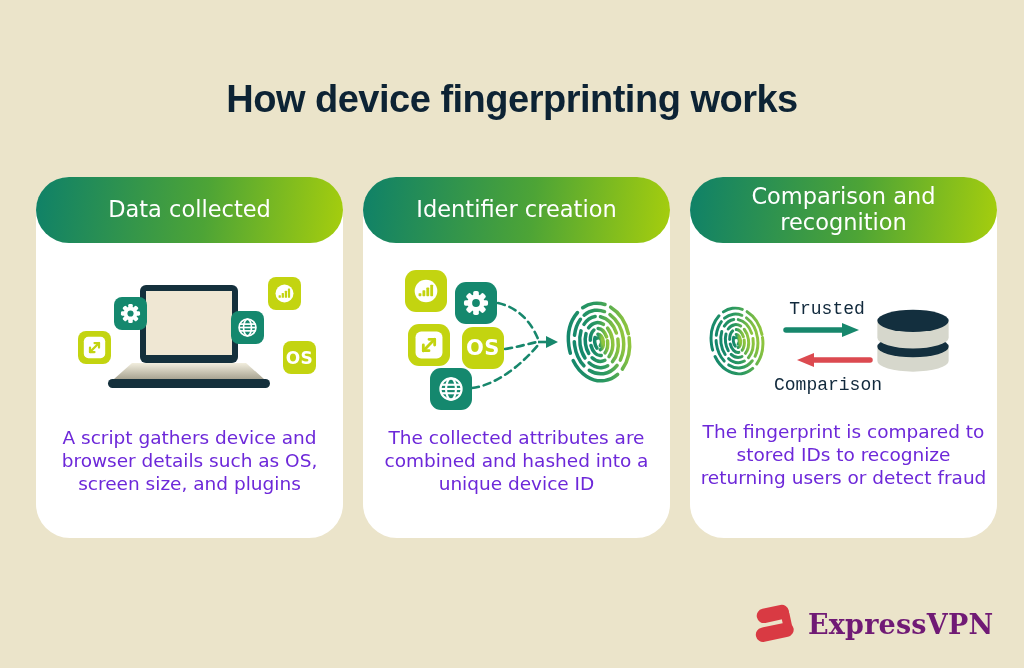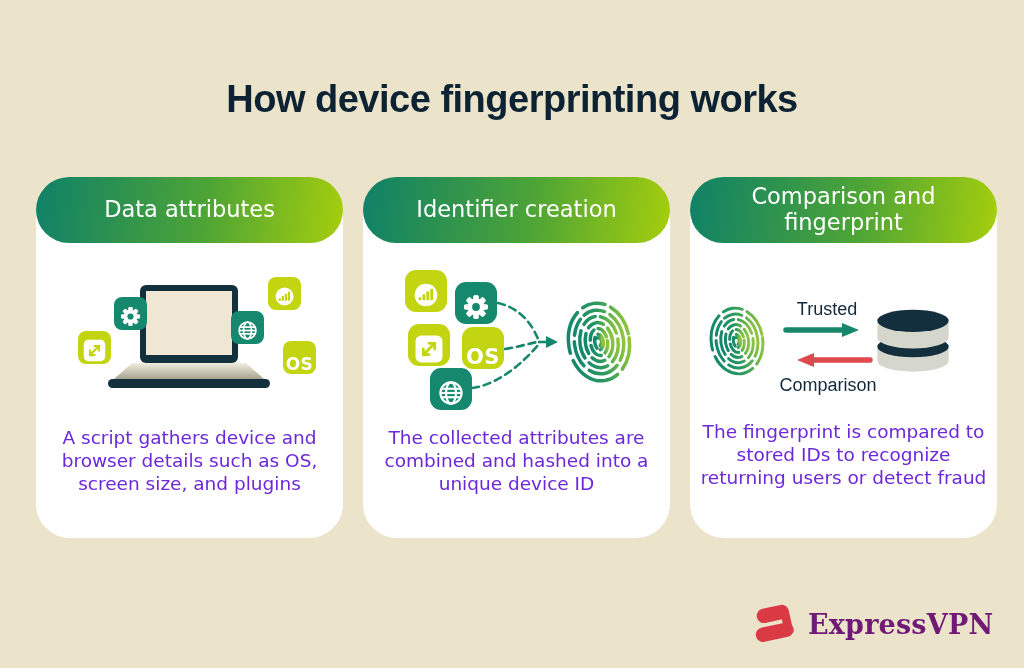--- a/index.html
+++ b/index.html
@@ -32,58 +32,58 @@
 
   .body-text {
     position:absolute; top:249px; left:50%; transform:translateX(-50%);
     width:298px; text-align:center;
     font-family:"DejaVu Sans", sans-serif; font-size:18.5px; line-height:1.25;
     color:#6d28d9;
   }
   .card3 .body-text { top:243px; }
 
   .tile {
-    position:absolute; display:flex; align-items:flex-end; justify-content:center;
+    position:absolute; display:flex; align-items:center; justify-content:center;
     border-radius:10px;
   }
   .tile.teal { background:#15886e; }
   .tile.lime { background:#c3d410; }
   .tile.sm { width:33px; height:33px; border-radius:8px; }
   .tile.lg { width:42px; height:42px; border-radius:11px; }
   .tile svg { display:block; }
   .os-text { color:#ffffff; font-family:"DejaVu Sans", sans-serif; font-weight:700; }
   .tile.sm .os-text { font-size:17px; letter-spacing:0.5px; }
   .tile.lg .os-text { font-size:21px; letter-spacing:0.5px; }
 
   .abs { position:absolute; }
 
   .flow-label {
     position:absolute; text-align:center;
-    font-family:Liberation Sans, sans-serif; font-size:18px; color:#11293c;
+    font-family:Liberation Mono, monospace; font-size:18px; color:#11293c;
   }
 
   .footer {
     position:absolute; left:750px; top:600px; height:48px;
     display:flex; align-items:center; gap:10px;
   }
   .brand-text {
     font-family:"DejaVu Serif", serif; font-weight:700;
     font-size:27px; color:#701a75; letter-spacing:0.2px;
   }
 </style>
 </head>
 <body>
 
 <div class="canvas">
 
   <h1 class="page-title">How device fingerprinting works</h1>
 
   <section class="card card1">
     <div class="pill">
-      <span>Data attributes</span>
+      <span>Data collected</span>
     </div>
 
     <svg class="abs" style="left:70px; top:108px;" width="164" height="104" viewBox="0 0 164 104">
       <defs>
         <linearGradient id="lapg" x1="0" y1="0" x2="0" y2="1">
           <stop offset="0" stop-color="#f2eede"></stop>
             <stop offset="1" stop-color="#a8a492"></stop>
         </linearGradient>
       </defs>
       <rect x="34" y="0" width="98" height="78" rx="6" fill="#14303c"></rect>
@@ -231,21 +231,21 @@
         <ellipse cx="50" cy="60" rx="5.5" ry="10" stroke-dasharray="12 5 14 6"></ellipse>
         <path d="M47,55 c6,-2 9,4 4,10"></path>
       </g>
     </svg>
 
     <p class="body-text">The collected attributes are combined and hashed into a unique device ID</p>
   </section>
 
   <section class="card card3">
     <div class="pill">
-      <span>Comparison and fingerprint</span>
+      <span>Comparison and recognition</span>
     </div>
 
     <svg class="abs" style="left:14px; top:118px;" width="66" height="92" viewBox="0 0 100 120">
       <defs>
         <linearGradient id="fpg2" x1="0" y1="0" x2="1" y2="0">
           <stop offset="0" stop-color="#14876c"></stop>
             <stop offset="0.55" stop-color="#2d9a5f"></stop>
             <stop offset="1" stop-color="#8fc53e"></stop>
         </linearGradient>
       </defs>

